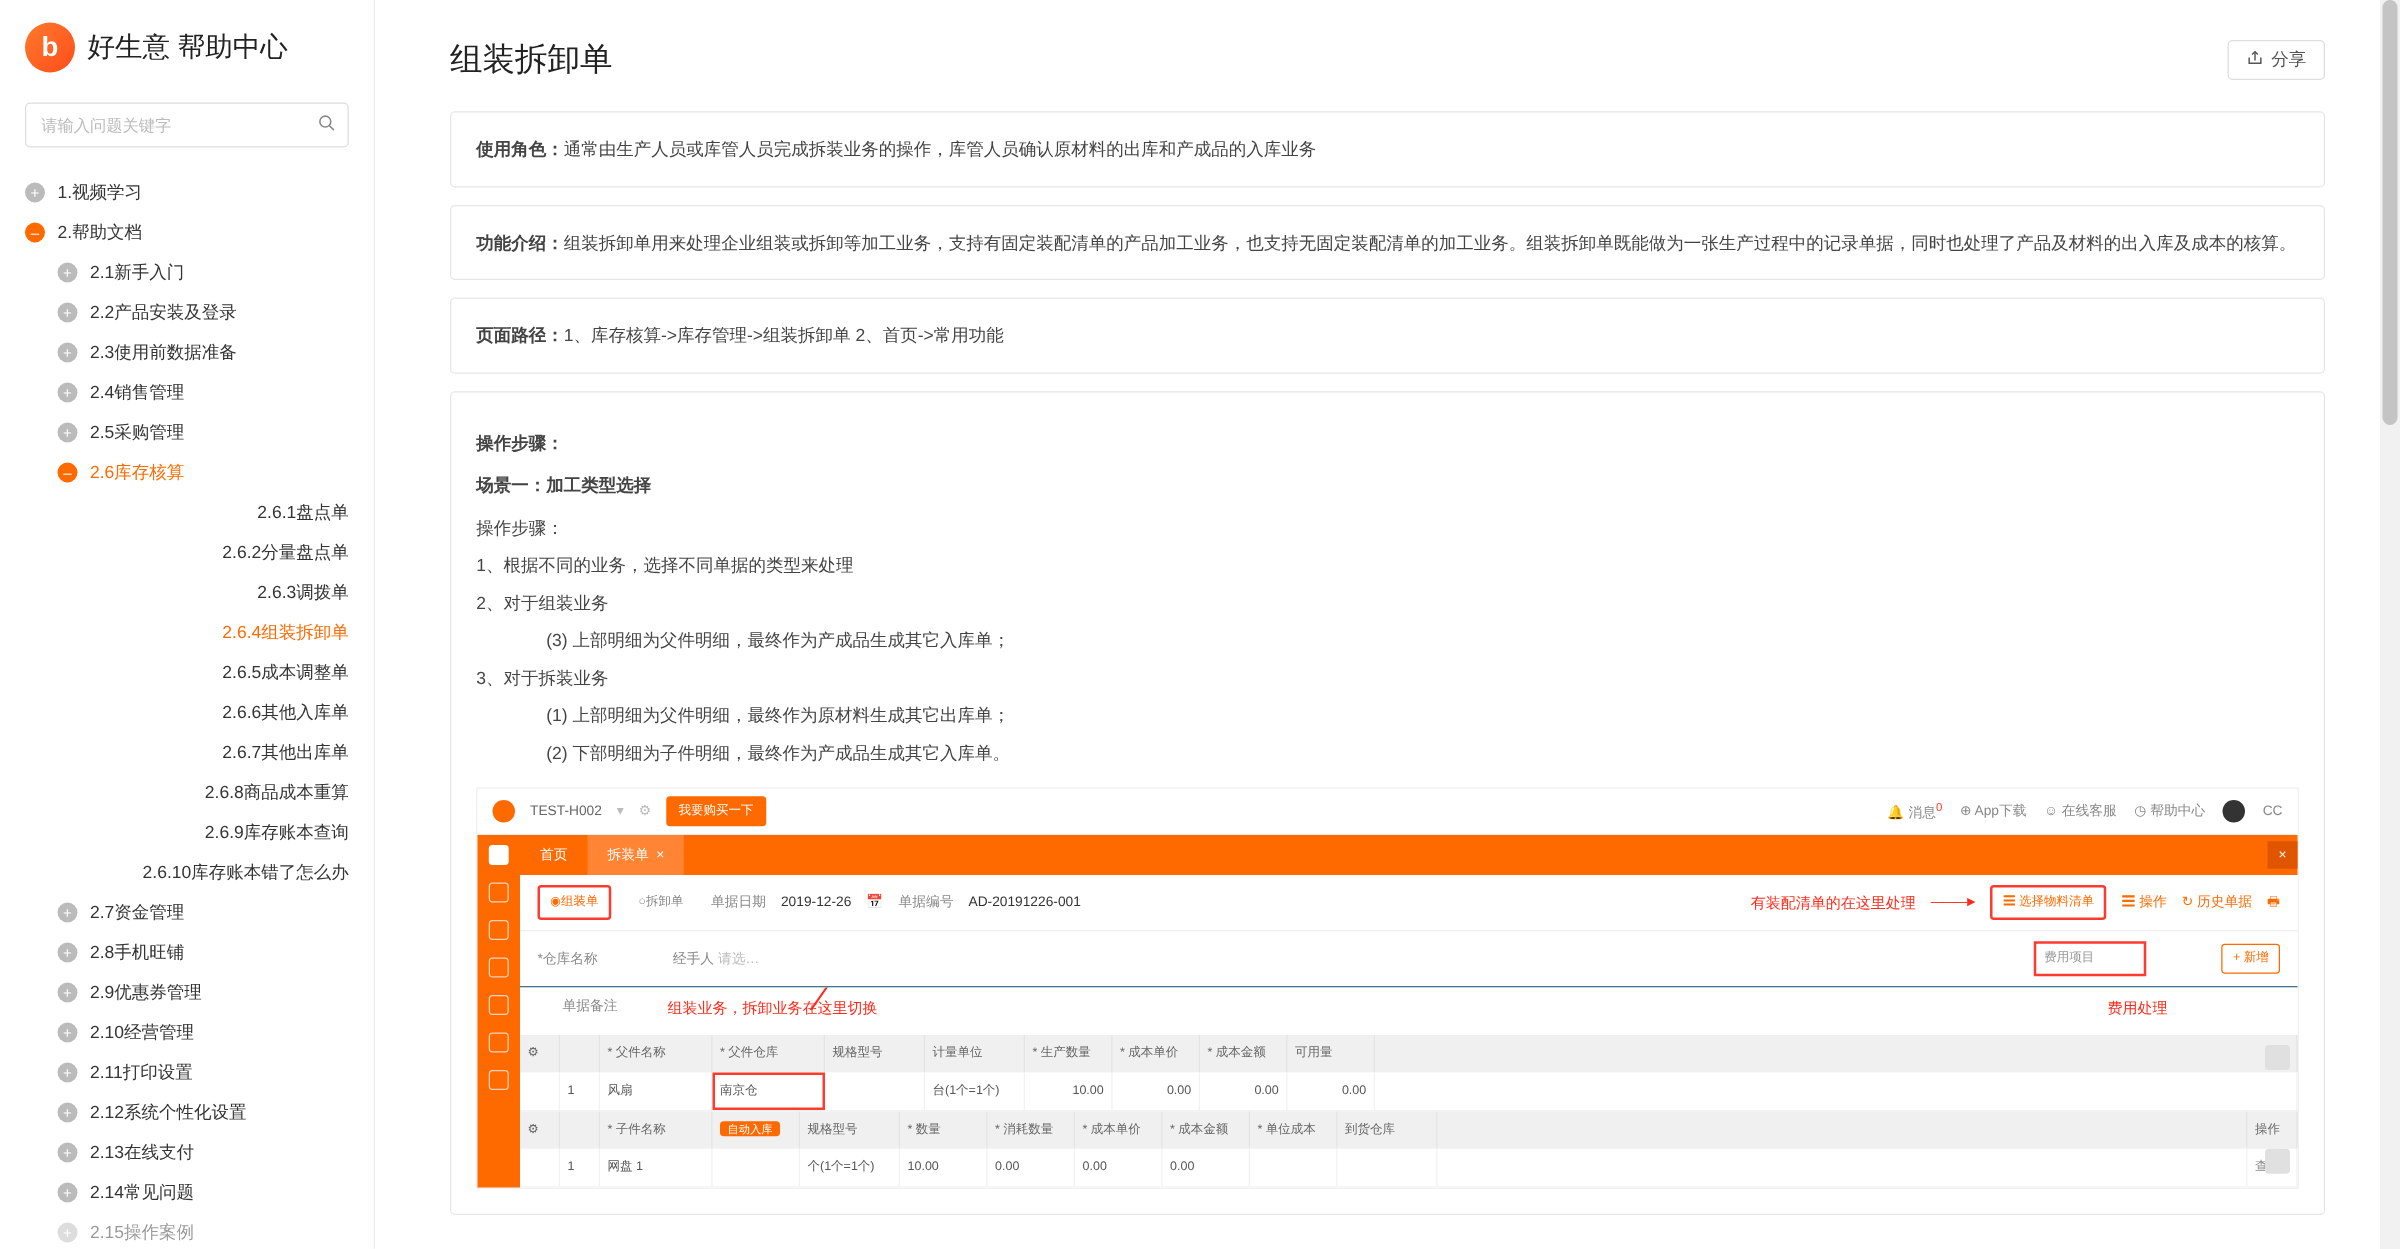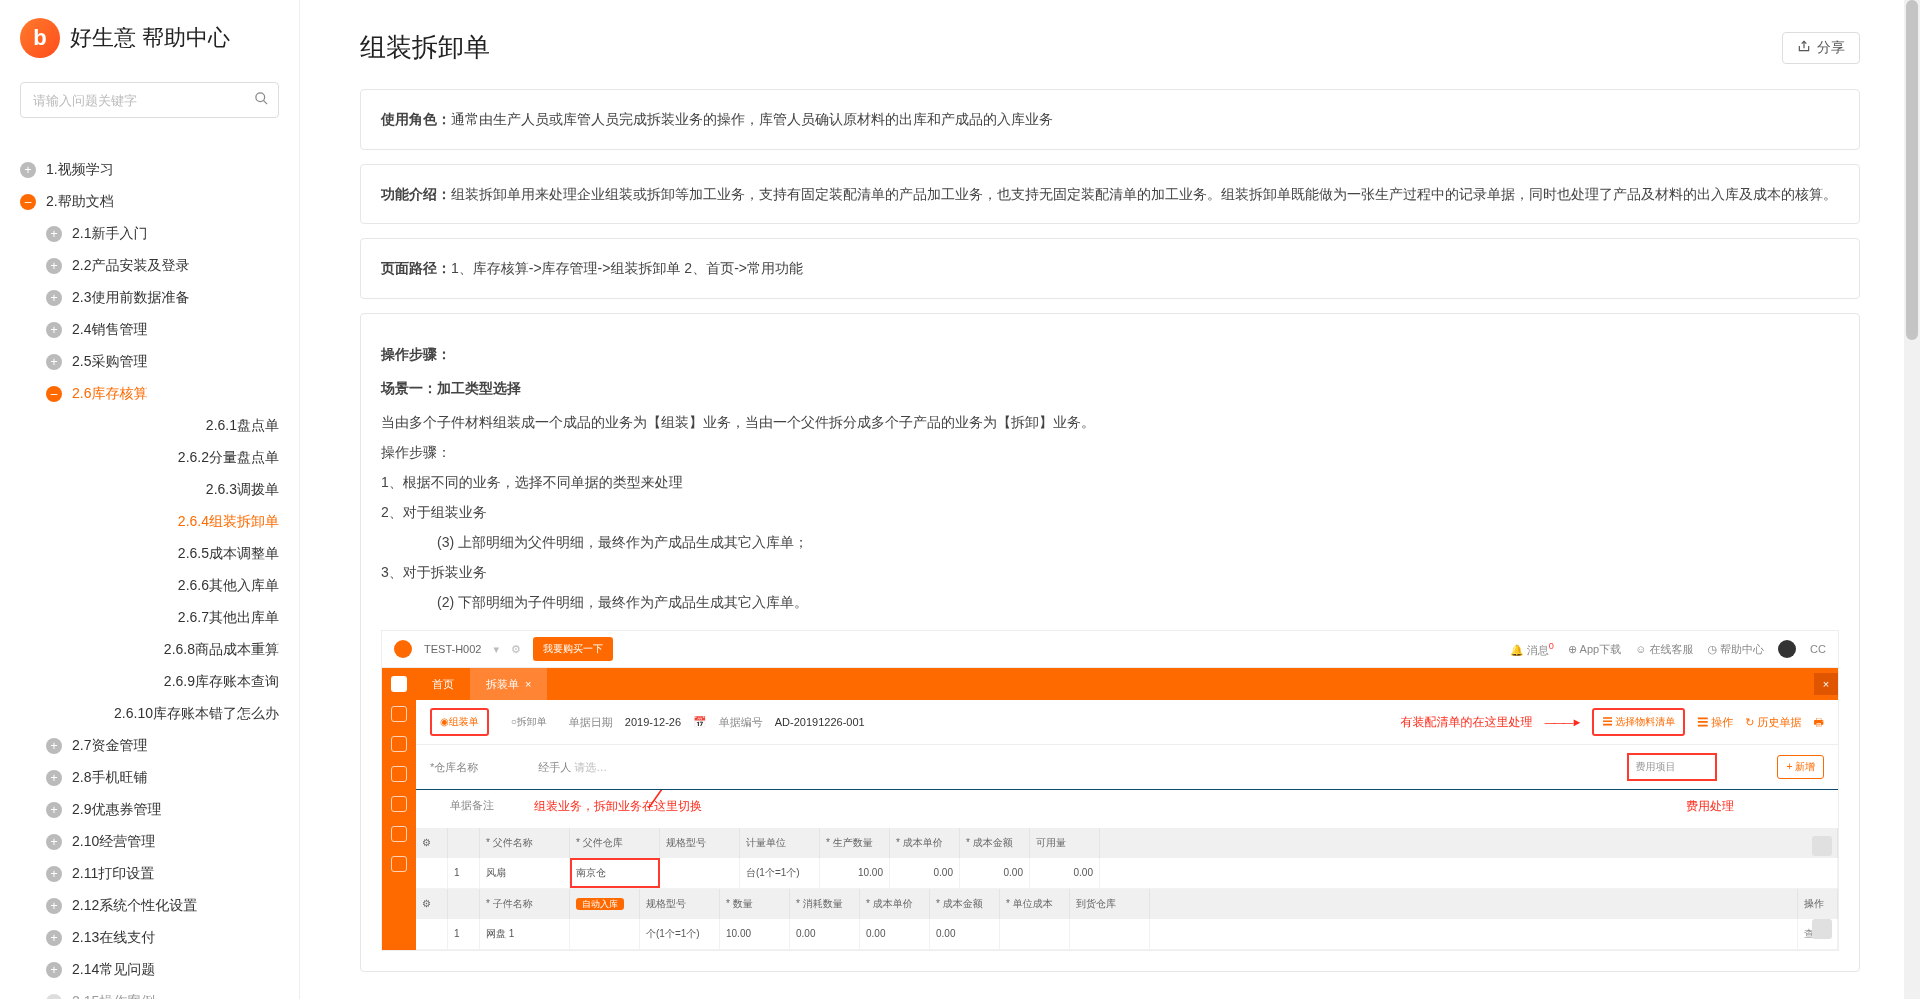--- a/index.html
+++ b/index.html
@@ -4,21 +4,21 @@
 <style>
 * { margin:0; padding:0; box-sizing:border-box; }
 body { font-family:"Microsoft YaHei","PingFang SC",sans-serif; font-size:14px; color:#333; background:#fff; }
 .container { display:flex; width:1920px; height:999px; }
 
 
 .sidebar { width:300px; padding:18px 20px; border-right:1px solid #eee; overflow-y:auto; flex-shrink:0; }
 .brand { display:flex; align-items:center; margin-bottom:24px; }
 .brand-logo { width:40px; height:40px; border-radius:50%; background:linear-gradient(135deg,#ff7a2d,#ff4d1a); color:#fff; display:flex; align-items:center; justify-content:center; font-weight:bold; font-size:22px; margin-right:10px; }
 .brand-text { font-size:22px; color:#222; }
-.search-box { position:relative; margin-bottom:36px; }
+.search-box { position:relative; margin-bottom:20px; }
 .search-input { width:100%; height:36px; padding:0 36px 0 12px; border:1px solid #ddd; border-radius:4px; font-size:13px; color:#333; }
 .search-input::placeholder { color:#bbb; }
 .search-icon { position:absolute; right:10px; top:50%; transform:translateY(-50%); color:#888; pointer-events:none; }
 .nav { list-style:none; }
 .nav-item { display:flex; align-items:center; padding:7px 0; cursor:pointer; font-size:14px; color:#333; }
 .nav-item .toggle { width:16px; height:16px; border-radius:50%; background:#bbb; color:#fff; display:flex; align-items:center; justify-content:center; font-size:12px; line-height:1; margin-right:10px; flex-shrink:0; }
 .nav-item.expanded .toggle { background:#ff6a00; }
 .nav-item.active { color:#ff6a00; }
 .nav-sub { list-style:none; padding-left:26px; }
 .nav-sub .nav-item { padding-left:0; }
@@ -224,26 +224,26 @@
     <div class="card">
       <span class="label">功能介绍：</span><span>组装拆卸单用来处理企业组装或拆卸等加工业务，支持有固定装配清单的产品加工业务，也支持无固定装配清单的加工业务。组装拆卸单既能做为一张生产过程中的记录单据，同时也处理了产品及材料的出入库及成本的核算。</span>
     </div>
     <div class="card">
       <span class="label">页面路径：</span><span>1、库存核算-&gt;库存管理-&gt;组装拆卸单 2、首页-&gt;常用功能</span>
     </div>
 
     <div class="content-block">
       <p class="sect-title">操作步骤：</p>
       <p class="sect-title">场景一：加工类型选择</p>
-      <p>当由多个子件材料组装成一个成品的业务为【组装】业务，当由一个父件拆分成多个子产品的业务为【拆卸】业务。</p>
       <p>操作步骤：</p>
       <p>1、根据不同的业务，选择不同单据的类型来处理</p>
       <p>2、对于组装业务</p>
       <p class="indent2">(3) 上部明细为父件明细，最终作为产成品生成其它入库单；</p>
       <p>3、对于拆装业务</p>
+      <p class="indent2">(1) 上部明细为父件明细，最终作为原材料生成其它出库单；</p>
       <p class="indent2">(2) 下部明细为子件明细，最终作为产成品生成其它入库单。</p>
 
       <div class="shot">
         <div class="shot-top">
           <div class="left">
             <span class="shot-logo"></span>
             <span>TEST-H002</span>
             <span style="color:#bbb">▾</span>
             <span style="color:#bbb">⚙</span>
             <span class="btn-orange">我要购买一下</span>

